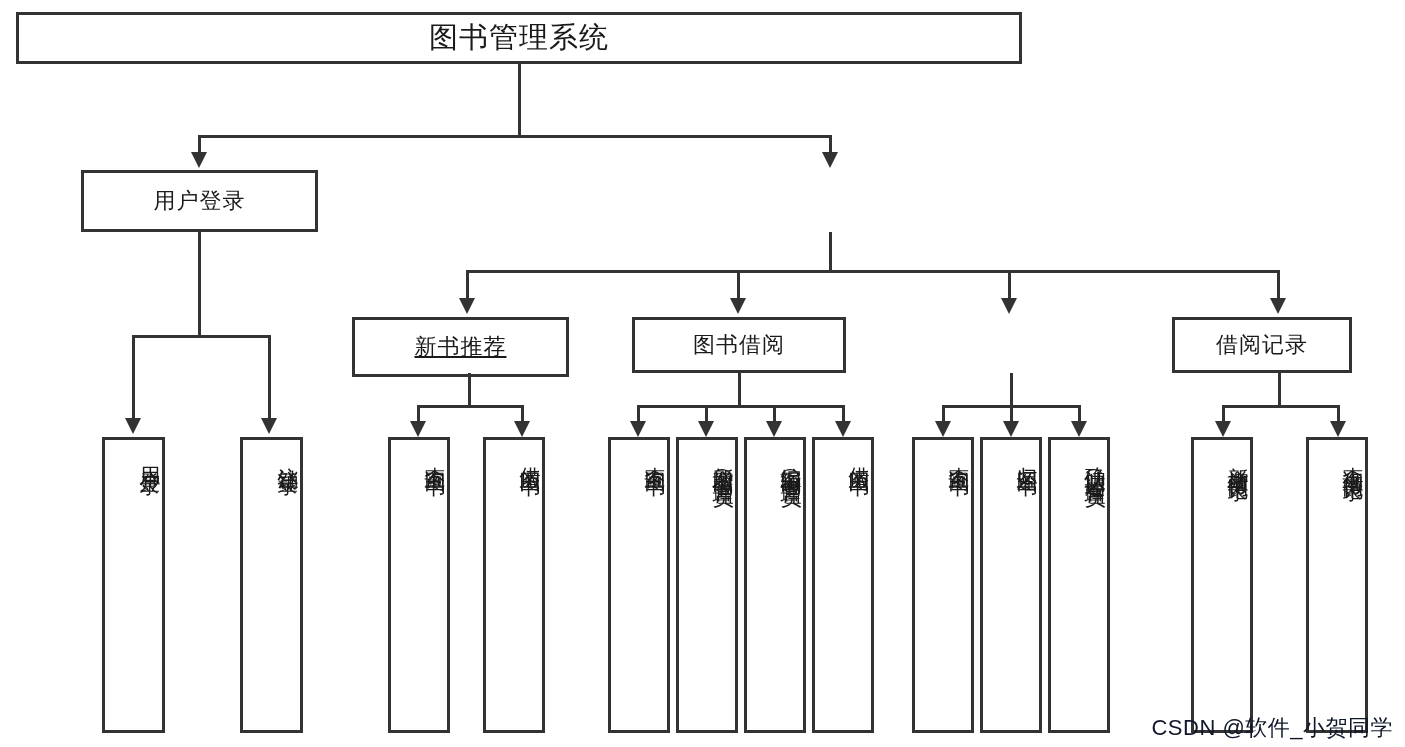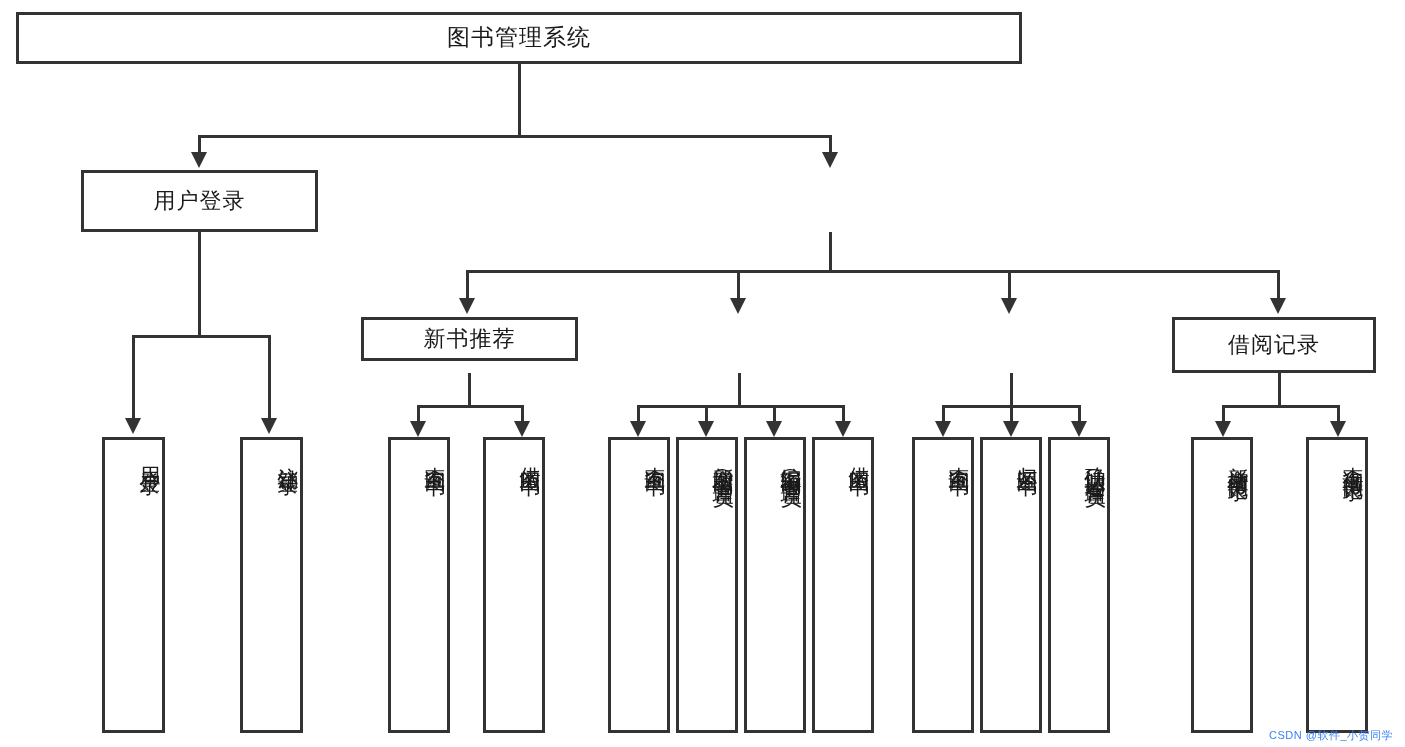--- a/index.html
+++ b/index.html
@@ -24,21 +24,21 @@
     align-items:center;
     justify-content:center;
     text-align:center;
     color:#1a1a1a;
     letter-spacing:1px;
   }
   .node.h{
     font-size:22px;
     line-height:1.1;
   }
-  .node.root{ font-size:23px; }
+  .node.root{ font-size:29px; }
   .node.v{
     font-size:21px;
     writing-mode:vertical-rl;
     text-orientation:upright;
     line-height:1.18;
     letter-spacing:3px;
     padding:10px 0;
     align-items:flex-start;
     justify-content:flex-start;
   }
@@ -57,22 +57,22 @@
     position:absolute;
     width:0;height:0;
     border-left:8px solid transparent;
     border-right:8px solid transparent;
     border-top:16px solid #333333;
   }
   #watermark{
     position:absolute;
     right:12px;
     bottom:4px;
-    font-size:11px;
-    color:#3b82f6;
+    font-size:22px;
+    color:#0f172a;
     letter-spacing:0.5px;
     white-space:nowrap;
     pointer-events:none;
   }
 </style>
 </head>
 <body>
 
 <div id="diagram">
 
@@ -106,24 +106,27 @@
   <div class="edge hline" style="left:466px;top:270px;width:814px;"></div>
   <div class="edge vline" style="left:466px;top:270px;height:30px;"></div>
   <div class="arrow" style="left:459px;top:298px;"></div>
   <div class="edge vline" style="left:737px;top:270px;height:30px;"></div>
   <div class="arrow" style="left:730px;top:298px;"></div>
   <div class="edge vline" style="left:1008px;top:270px;height:30px;"></div>
   <div class="arrow" style="left:1001px;top:298px;"></div>
   <div class="edge vline" style="left:1277px;top:270px;height:30px;"></div>
   <div class="arrow" style="left:1270px;top:298px;"></div>
 
-  <div class="node h" style="left:361px;top:317px;width:217px;height:44px;">
+  <div class="node h" style="left:352px;top:317px;width:217px;height:60px;text-decoration:underline;">
     <span>新书推荐</span>
   </div>
-  <div class="node h" style="left:1172px;top:317px;width:204px;height:56px;">
+  <div class="node h" style="left:632px;top:317px;width:214px;height:56px;">
+    <span>图书借阅</span>
+  </div>
+  <div class="node h" style="left:1172px;top:317px;width:180px;height:56px;">
     <span>借阅记录</span>
   </div>
 
   <div class="edge vline" style="left:468px;top:373px;height:34px;"></div>
   <div class="edge hline" style="left:417px;top:405px;width:104px;"></div>
   <div class="edge vline" style="left:417px;top:405px;height:18px;"></div>
   <div class="arrow" style="left:410px;top:421px;"></div>
   <div class="edge vline" style="left:521px;top:405px;height:18px;"></div>
   <div class="arrow" style="left:514px;top:421px;"></div>
 

